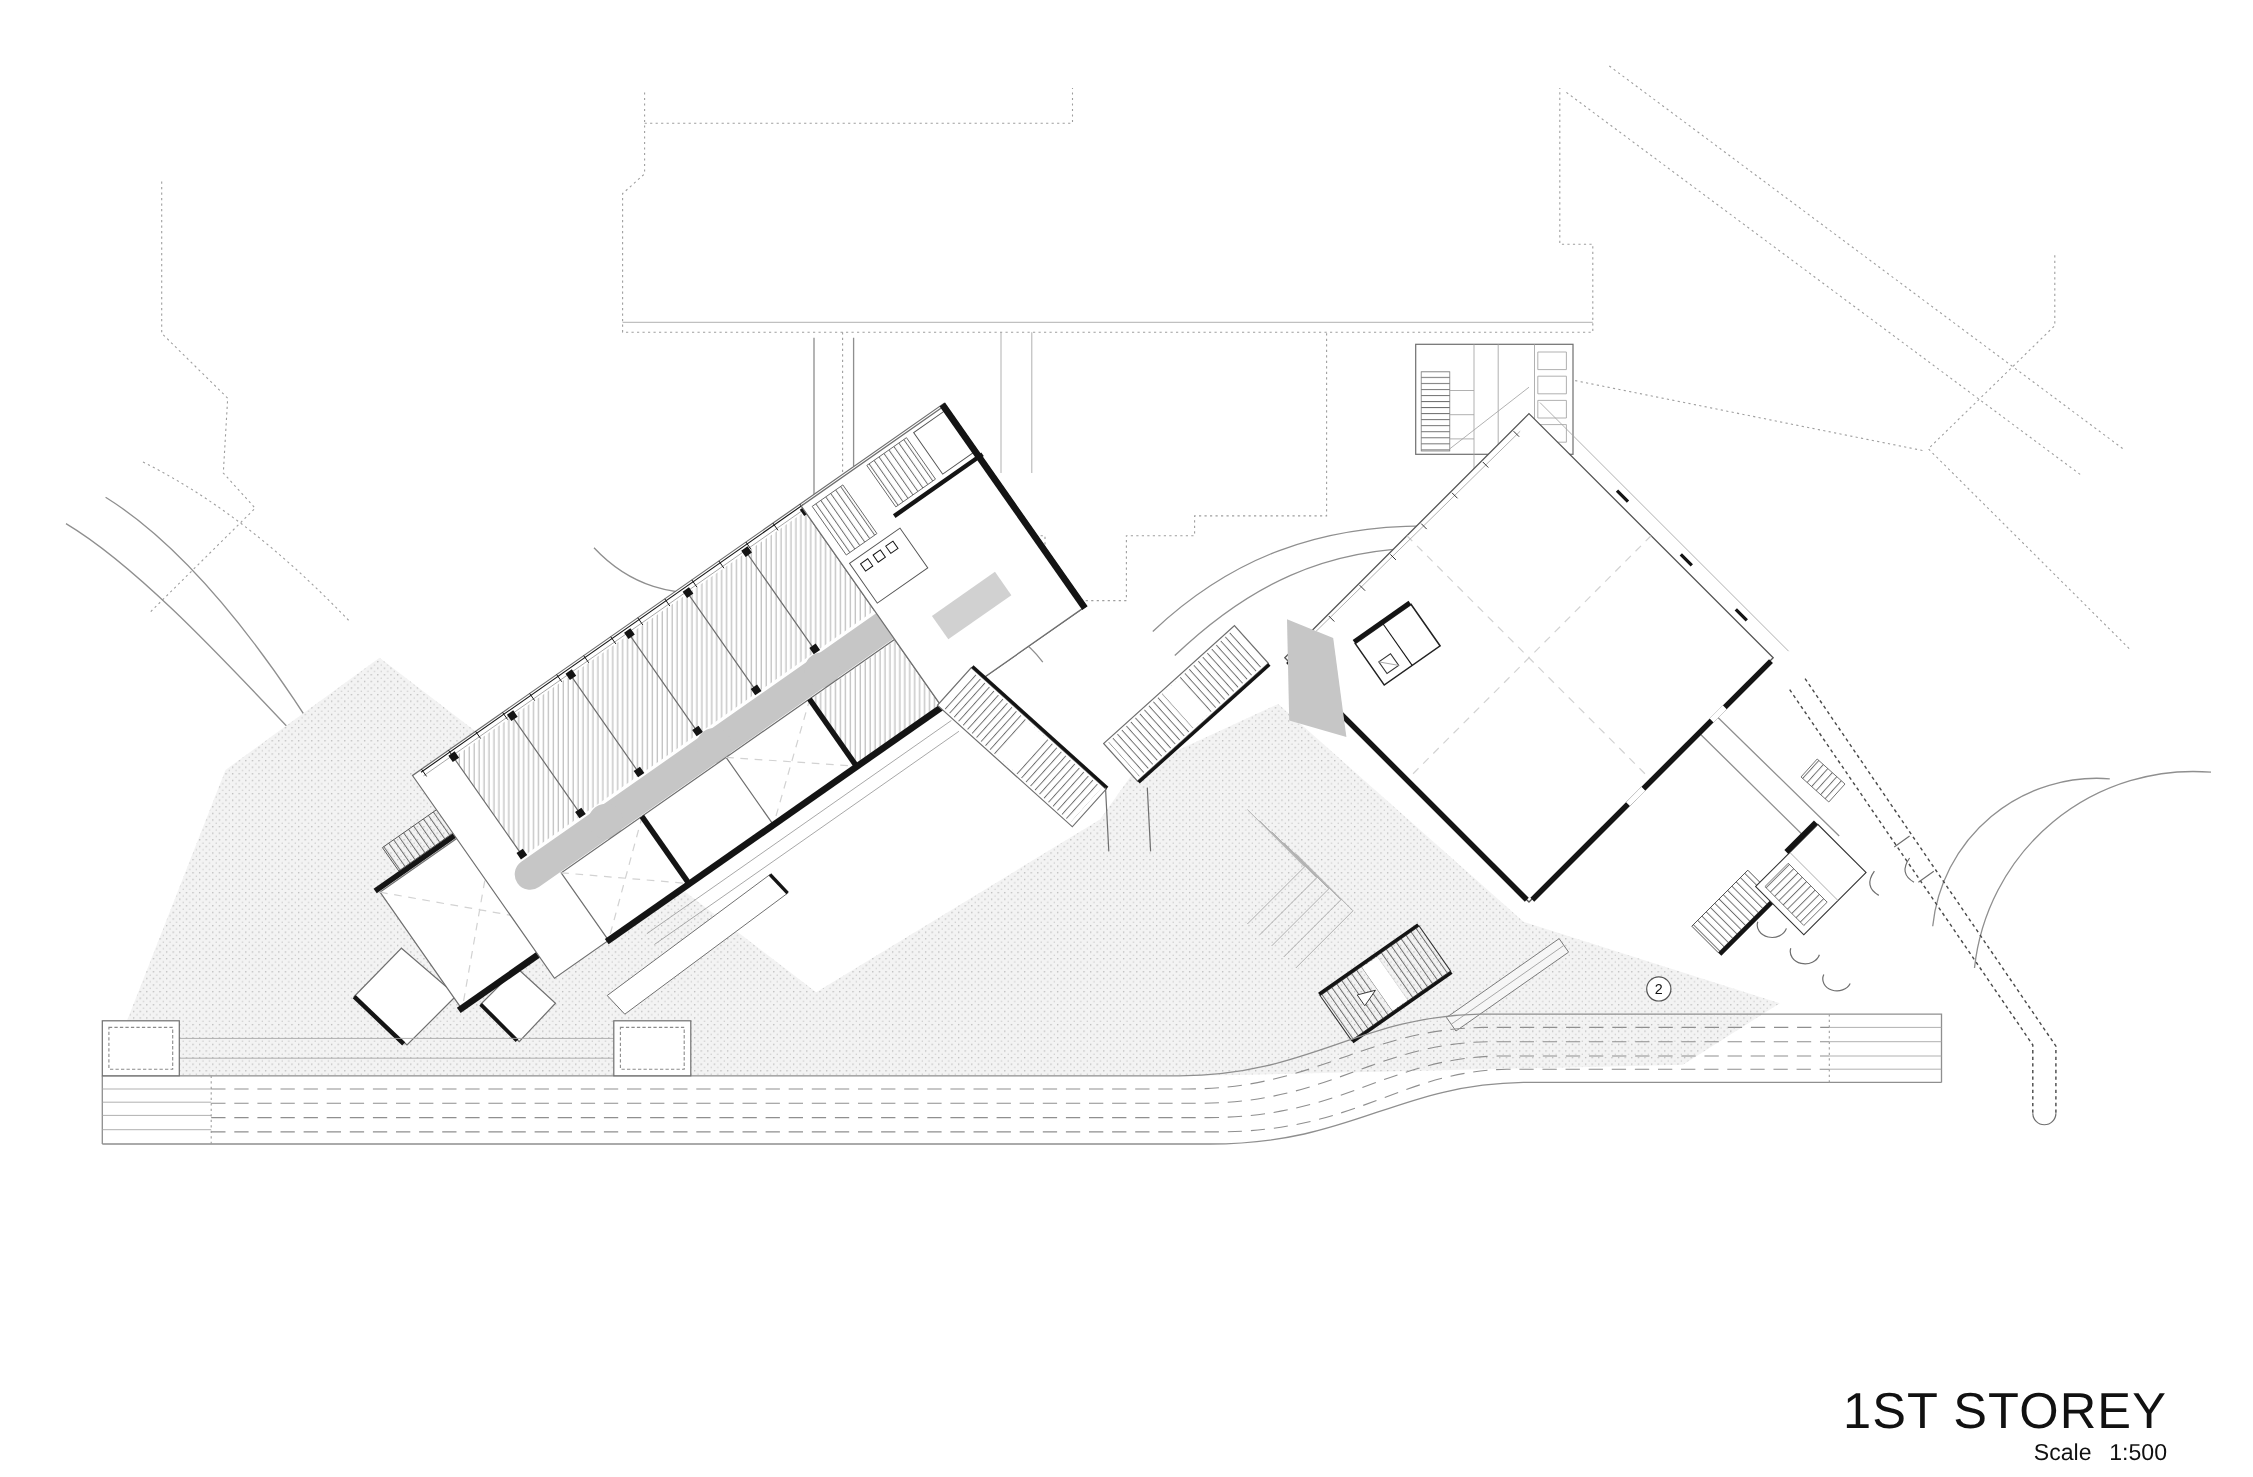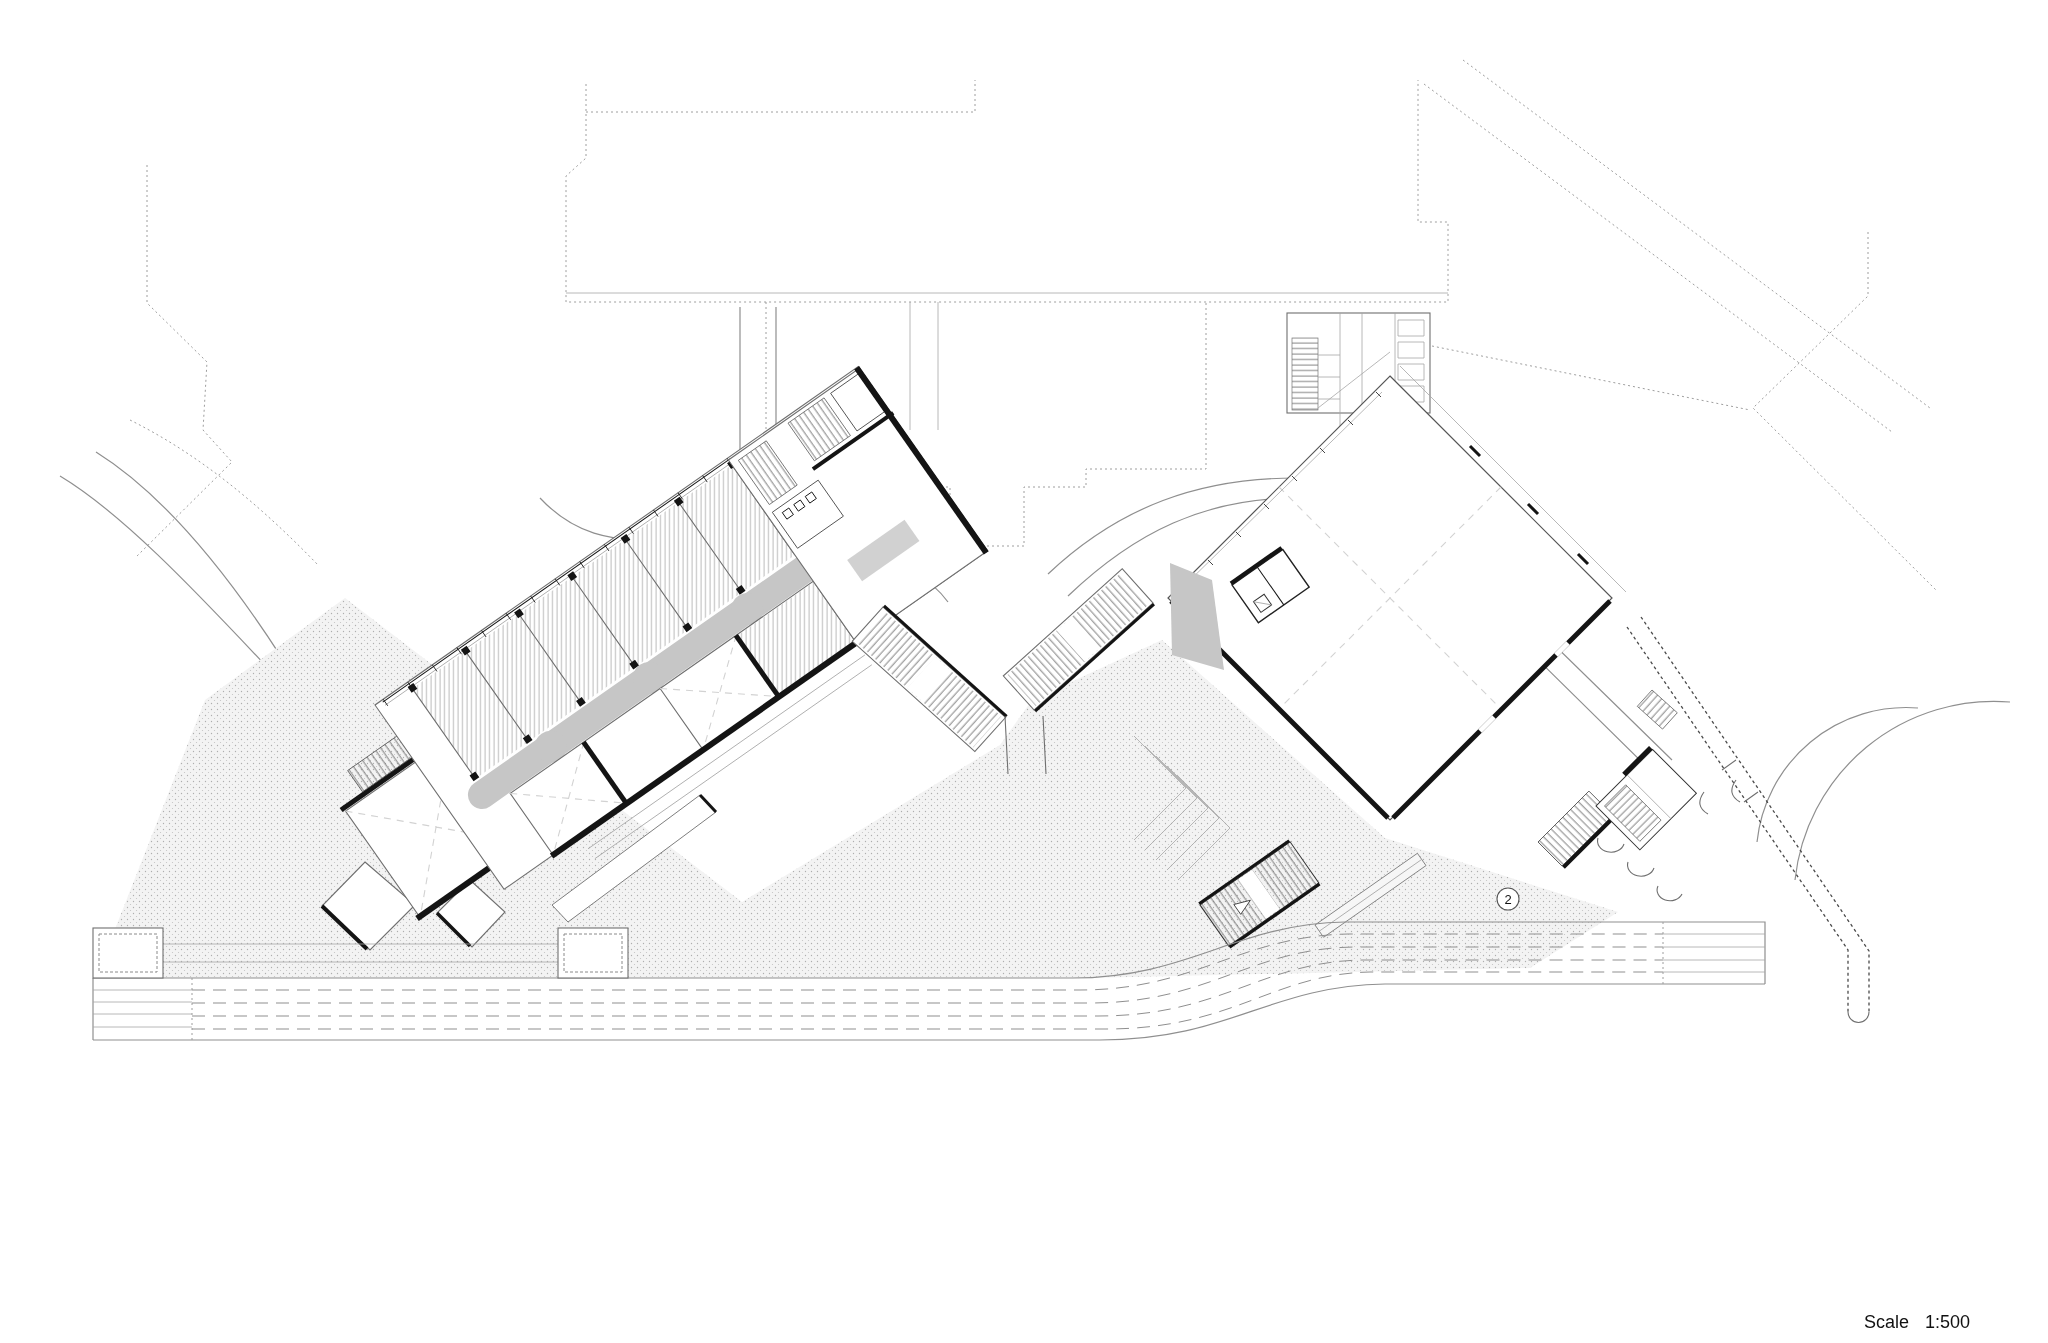--- a/index.html
+++ b/index.html
@@ -15,21 +15,21 @@
   .xd     {stroke:var(--xdash,#d2d2d2);stroke-width:1.1;fill:none;stroke-dasharray:7 6;}
   .lane   {stroke:var(--road,#8f8f8f);stroke-width:1;fill:none;stroke-dasharray:13 8;}
   .wall   {fill:var(--line_dark,#141414);}
   .wline  {stroke:var(--line_dark,#141414);fill:none;}
   .room   {fill:#ffffff;stroke:var(--line,#6f6f6f);stroke-width:1.1;}
   .corr   {fill:var(--corridor,#c6c6c6);}
   .marker {font:13px "Liberation Sans",sans-serif;fill:var(--text,#111);}
 
   .title-block{position:absolute;right:78px;bottom:10px;text-align:right;color:var(--text,#111);}
   .plan-title{font-size:46px;letter-spacing:1px;line-height:1.05;}
-  .plan-scale{font-size:18px;margin-top:3px;}
+  .plan-scale{font-size:21px;margin-top:3px;}
   .plan-scale .gap{display:inline-block;width:16px;}
 </style>
 </head>
 <body>
 
 <div class="sheet">
 <svg width="2048" height="1343" viewBox="0 0 2048 1343">
   <defs>
     <pattern id="stip" width="6" height="6" patternUnits="userSpaceOnUse">
       <rect width="6" height="6" fill="var(--plaza_bg,#f3f3f3)"></rect>
@@ -234,17 +234,18 @@
       <rect x="99" y="934" width="58" height="38" fill="none" stroke="#8a8a8a" stroke-width="1" stroke-dasharray="3 2"></rect>
     </g>
     <g>
       <rect x="558" y="928" width="70" height="50" fill="#fff" stroke="#6f6f6f" stroke-width="1.1"></rect>
       <rect x="564" y="934" width="58" height="38" fill="none" stroke="#8a8a8a" stroke-width="1" stroke-dasharray="3 2"></rect>
     </g>
   </g>
 </svg>
 
 <div class="title-block">
+  <div class="plan-title">1ST STOREY</div>
   <div class="plan-scale">
     <span>Scale</span><span class="gap"></span><span>1:500</span>
   </div>
 </div>
 </div>
 
 </body></html>

